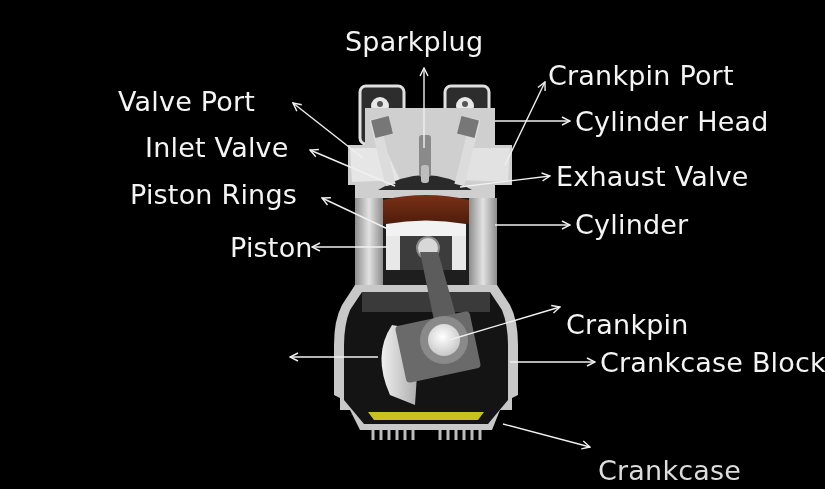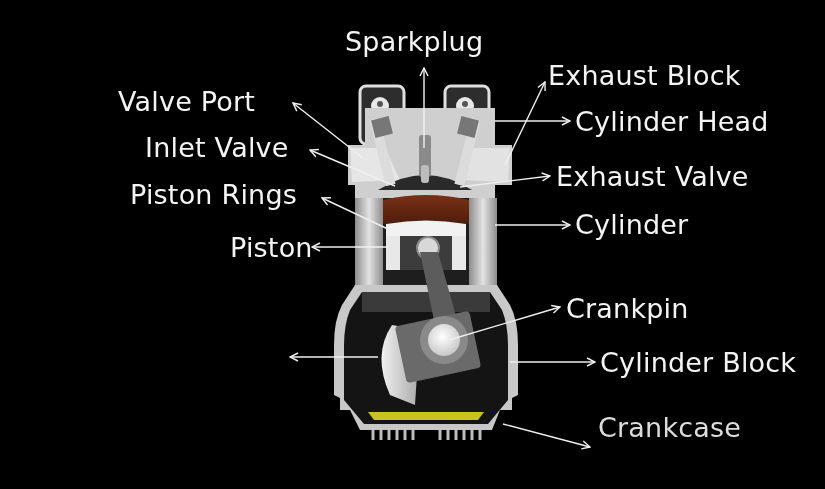--- a/index.html
+++ b/index.html
@@ -122,21 +122,21 @@
       <line x1="510" y1="362" x2="595" y2="362" marker-end="url(#arr)"></line>
       <line x1="503" y1="424" x2="590" y2="447" marker-end="url(#arr)"></line>
     </g>
   </svg>
 
   <span class="label" style="left:345px;top:28px">Sparkplug</span>
   <span class="label" style="left:118px;top:88px">Valve Port</span>
   <span class="label" style="left:145px;top:134px">Inlet Valve</span>
   <span class="label" style="left:130px;top:181px">Piston Rings</span>
   <span class="label" style="left:230px;top:234px">Piston</span>
-  <span class="label" style="left:548px;top:62px">Exhaust Block</span>
+  <span class="label" style="left:548px;top:62px">Crankpin Port</span>
   <span class="label" style="left:575px;top:108px">Cylinder Head</span>
   <span class="label" style="left:556px;top:163px">Exhaust Valve</span>
   <span class="label" style="left:575px;top:211px">Cylinder</span>
-  <span class="label" style="left:566px;top:295px">Crankpin</span>
-  <span class="label" style="left:600px;top:349px">Cylinder Block</span>
-  <span class="label" style="left:598px;top:414px;color:#dcdcdc">Crankcase</span>
+  <span class="label" style="left:566px;top:311px">Crankpin</span>
+  <span class="label" style="left:600px;top:349px">Crankcase Block</span>
+  <span class="label" style="left:598px;top:457px;color:#dcdcdc">Crankcase</span>
 
 </div>
 
 </body></html>

